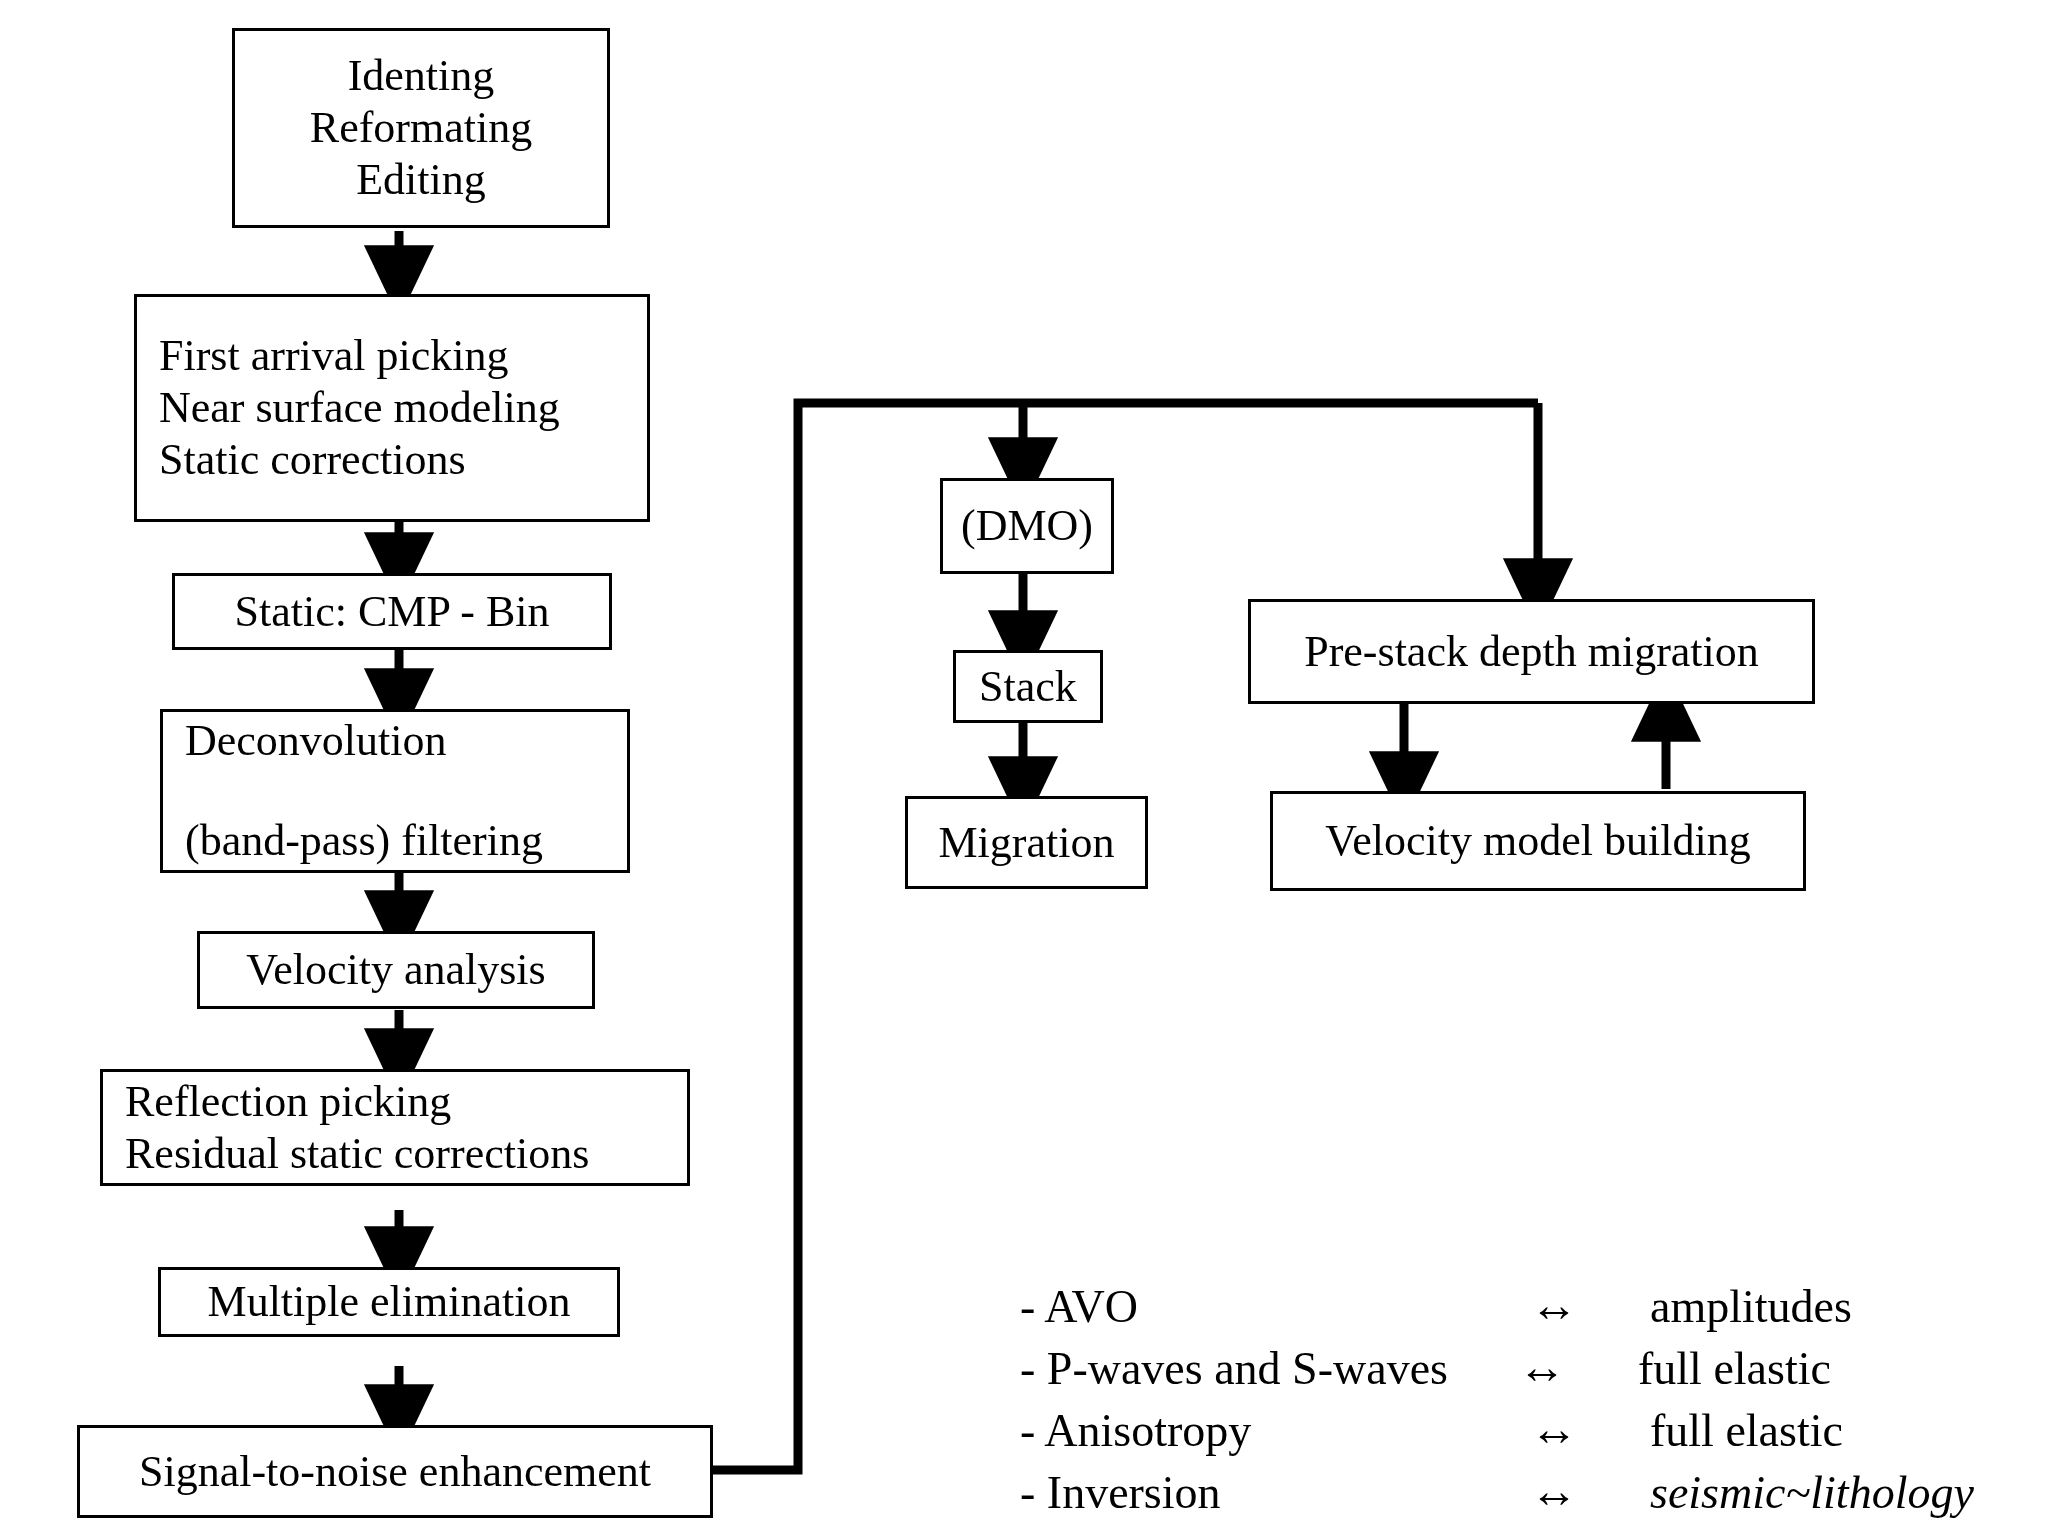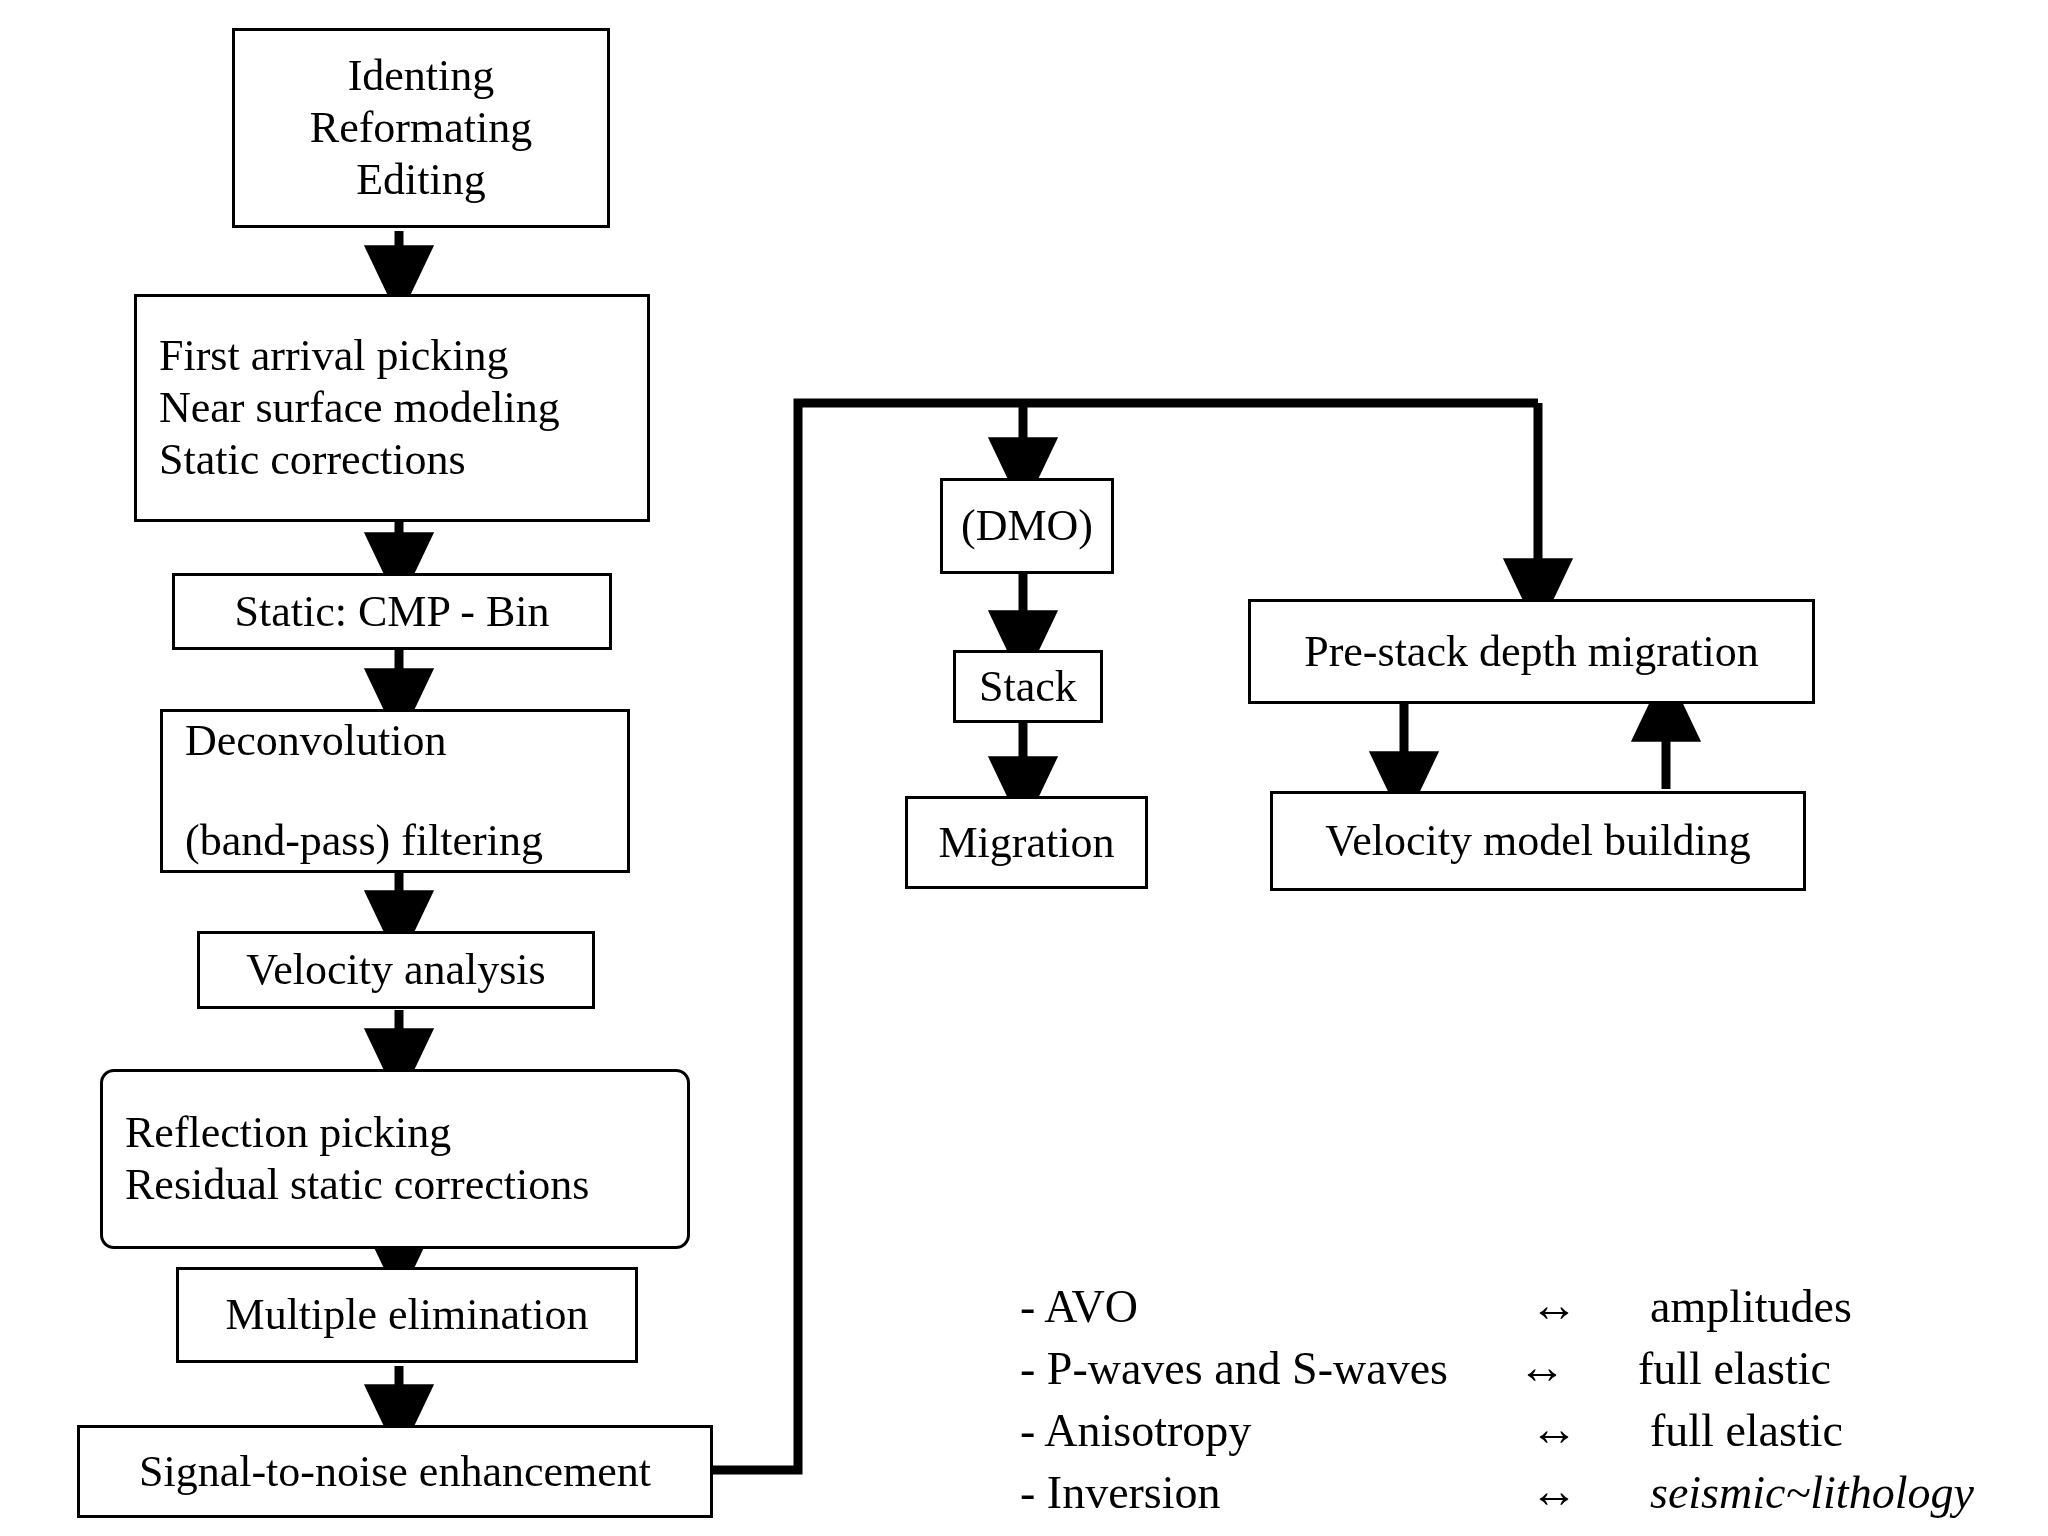--- a/index.html
+++ b/index.html
@@ -131,26 +131,26 @@
 
   <div class="box leftalign" style="left:160px; top:709px; width:470px; height:164px;gap:48px;">
     <span class="line">Deconvolution</span>
     <span class="line">(band-pass) filtering</span>
   </div>
 
   <div class="box" style="left:197px; top:931px; width:398px; height:78px;">
     <span class="line">Velocity analysis</span>
   </div>
 
-  <div class="box leftalign" style="left:100px; top:1069px; width:590px; height:180px;border-radius:14px;">
+  <div class="box leftalign" style="left:100px; top:1069px; width:590px; height:117px;">
     <span class="line">Reflection picking</span>
     <span class="line">Residual static corrections</span>
   </div>
 
-  <div class="box" style="left:176px; top:1267px; width:462px; height:96px;">
+  <div class="box" style="left:158px; top:1267px; width:462px; height:70px;">
     <span class="line">Multiple elimination</span>
   </div>
 
   <div class="box" style="left:77px; top:1425px; width:636px; height:93px;">
     <span class="line">Signal-to-noise enhancement</span>
   </div>
 
   <div class="box" style="left:940px; top:478px; width:174px; height:96px;">
     <span class="line">(DMO)</span>
   </div>

